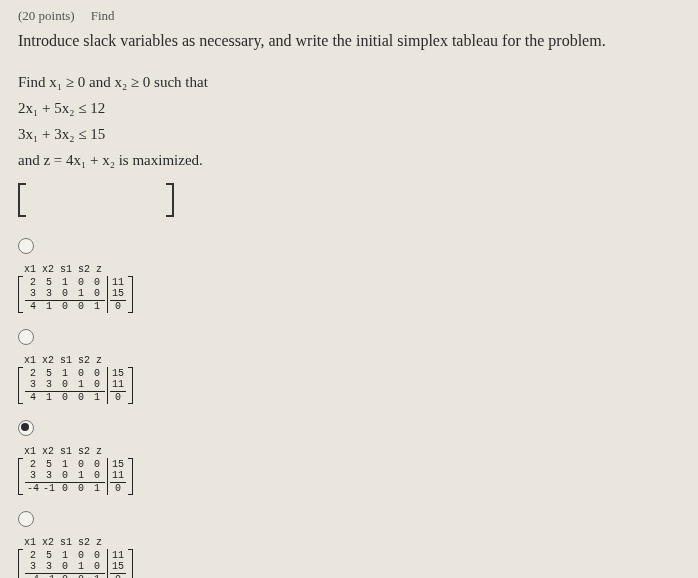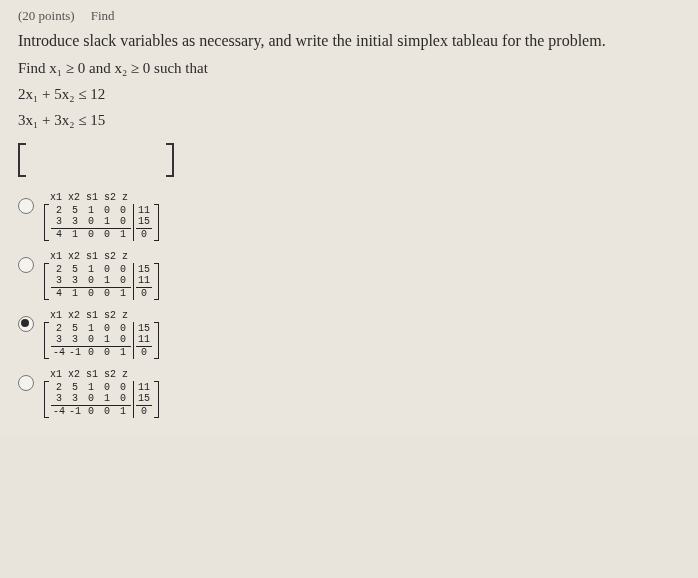--- a/index.html
+++ b/index.html
@@ -19,21 +19,21 @@
   .header-row {
     display: flex;
     gap: 16px;
     font-size: 13px;
     color: #555;
     margin-bottom: 6px;
   }
   .question-text {
     font-size: 16px;
     line-height: 1.4;
-    margin-bottom: 4px;
+    margin-bottom: 18px;
     font-weight: 500;
   }
   .find-block {
     font-size: 15px;
     line-height: 1.6;
   }
   .find-block div { margin-bottom: 2px; }
   .bracket-placeholder {
     display:flex;
     align-items:center;
@@ -54,20 +54,21 @@
     border-bottom: 0;
   }
   .options {
     margin-top: 4px;
   }
   .option-row {
     display:flex;
     align-items:flex-start;
     gap:10px;
     margin-bottom:10px;
+    flex-direction:column;
   }
   .radio {
     width:14px;
     height:14px;
     border:1.5px solid #777;
     border-radius:50%;
     background:#f5f3ee;
     margin-top:6px;
     flex-shrink:0;
     position:relative;
@@ -133,20 +134,21 @@
     <span>(20 points)</span>
     <span>Find</span>
   </div>
 
   <div class="question-text">Introduce slack variables as necessary, and write the initial simplex tableau for the problem.</div>
 
   <div class="find-block">
     <div>Find x₁ ≥ 0 and x₂ ≥ 0 such that</div>
     <div>2x₁ + 5x₂ ≤ 12</div>
     <div>3x₁ + 3x₂ ≤ 15</div>
+    <div>and z = 4x₁ + x₂ is maximized.</div>
   </div>
 
   <div class="bracket-placeholder">
     <div class="bracket-left"></div>
     <div class="bracket-spacer"></div>
     <div class="bracket-right"></div>
   </div>
 
   <div class="options" id="options-container">
 

